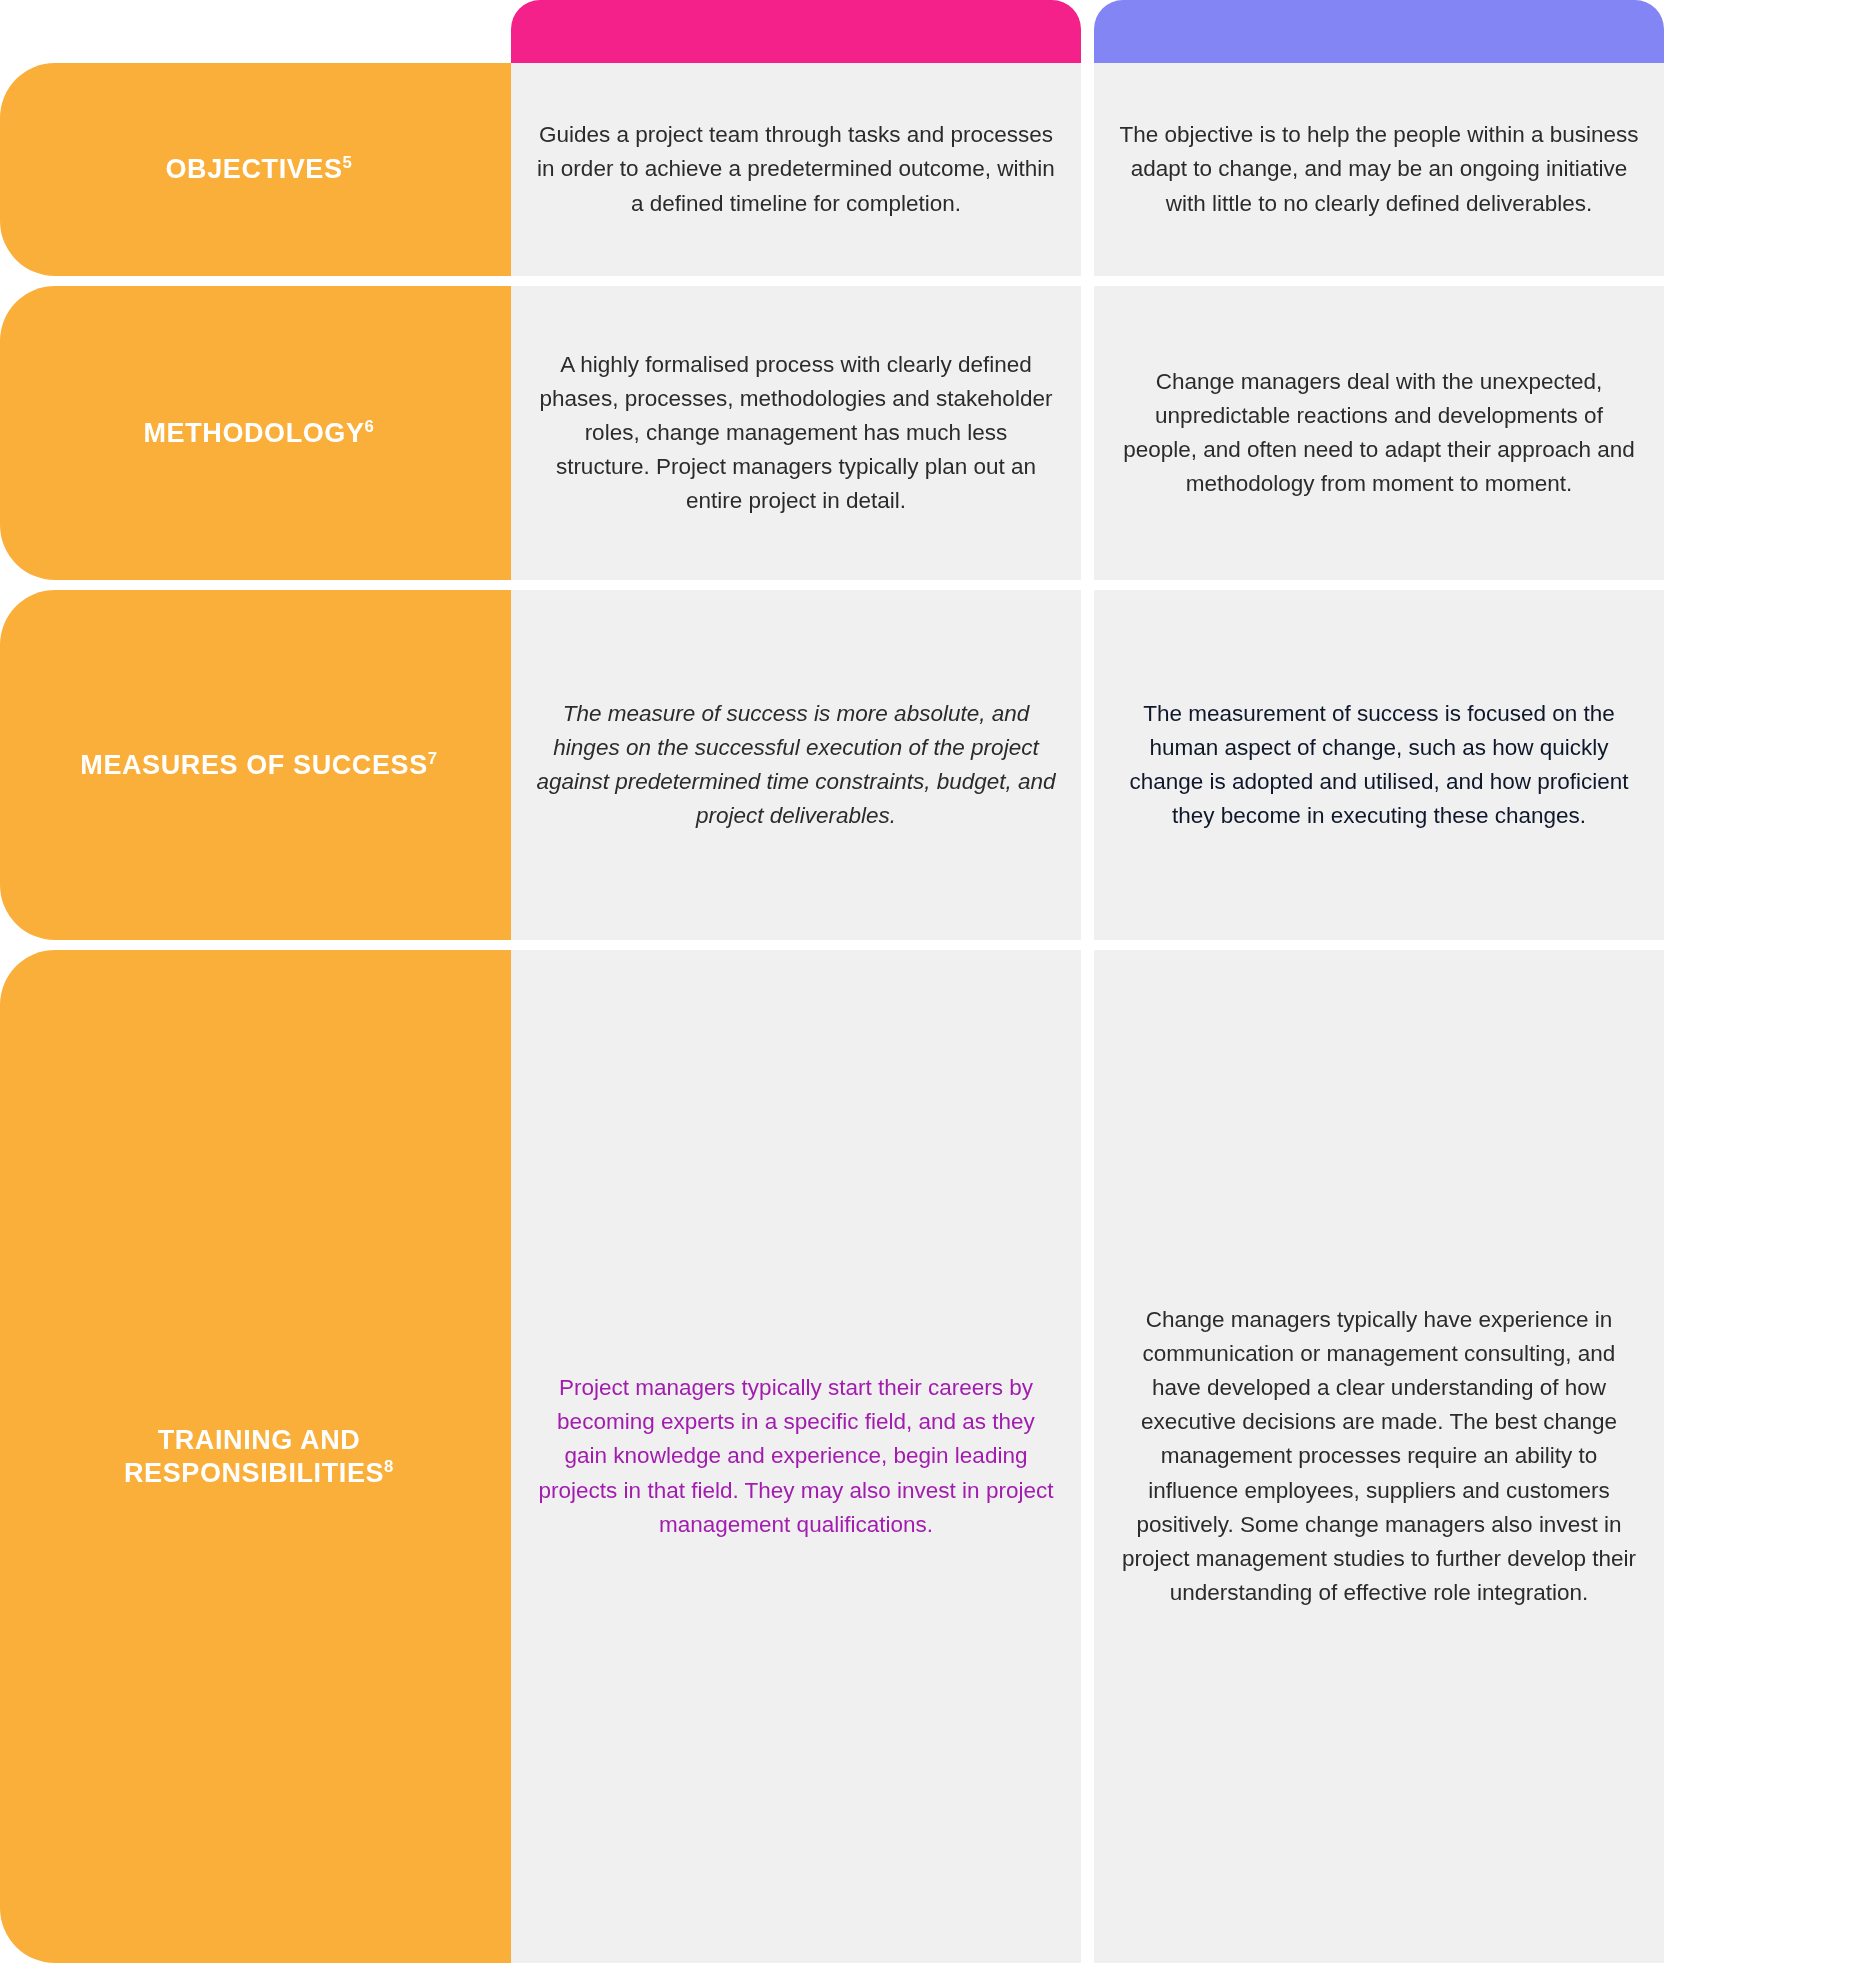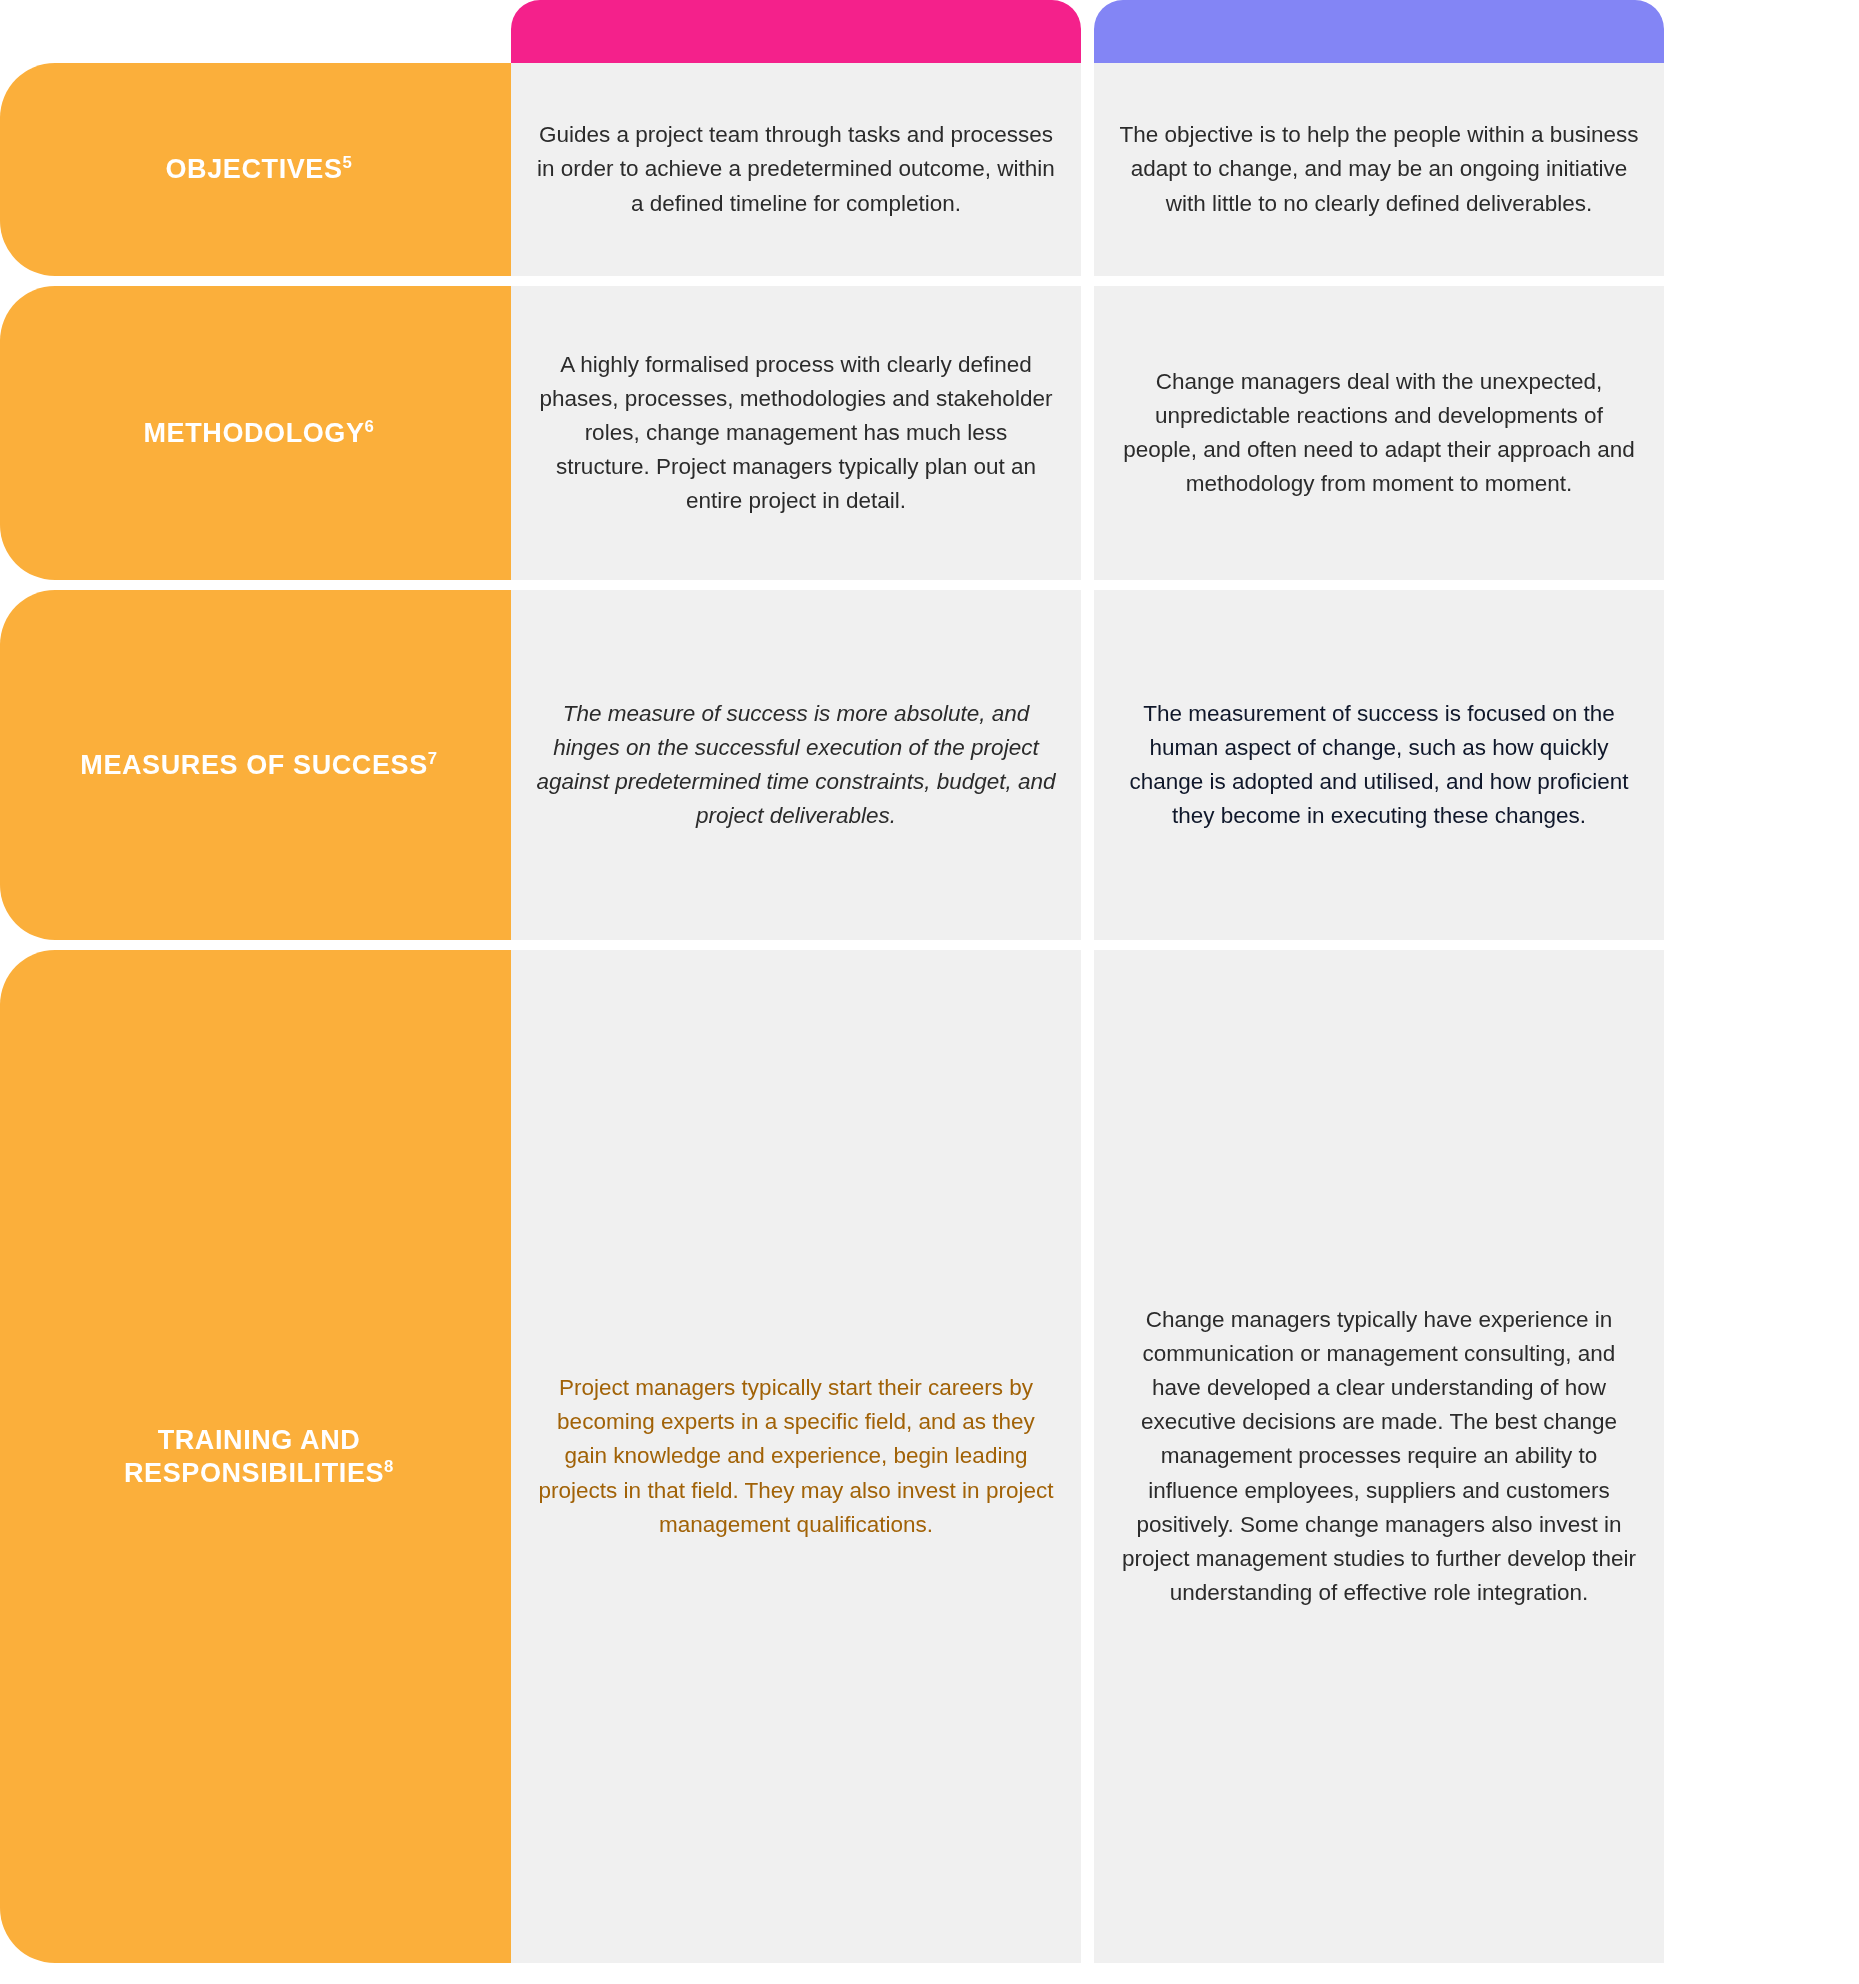--- a/index.html
+++ b/index.html
@@ -165,21 +165,21 @@
     </div>
     <div class="cell cell-cm r3" style="background: rgb(240, 240, 240); color: #0f172a;">
       <p>The measurement of success is focused on the human aspect of change, such as how quickly change is adopted and utilised, and how proficient they become in executing these changes.</p>
     </div>
 
     <div class="row-label r4-label" style="background: rgb(251, 175, 59); color: rgb(255, 255, 255);">
       <div>
         <span>TRAINING AND RESPONSIBILITIES</span><sup>8</sup>
       </div>
     </div>
-    <div class="cell cell-pm r4-cell" style="background: rgb(240, 240, 240); color: #a16207;">
+    <div class="cell cell-pm r4-cell" style="background: rgb(240, 240, 240); color: #a21caf;">
       <p>Project managers typically start their careers by becoming experts in a specific field, and as they gain knowledge and experience, begin leading projects in that field. They may also invest in project management qualifications.</p>
     </div>
     <div class="cell cell-cm r4-cell" style="background: rgb(240, 240, 240); color: rgb(43, 43, 43);">
       <p>Change managers typically have experience in communication or management consulting, and have developed a clear understanding of how executive decisions are made. The best change management processes require an ability to influence employees, suppliers and customers positively. Some change managers also invest in project management studies to further develop their understanding of effective role integration.</p>
     </div>
 
   </div>
 </div>
 
 

